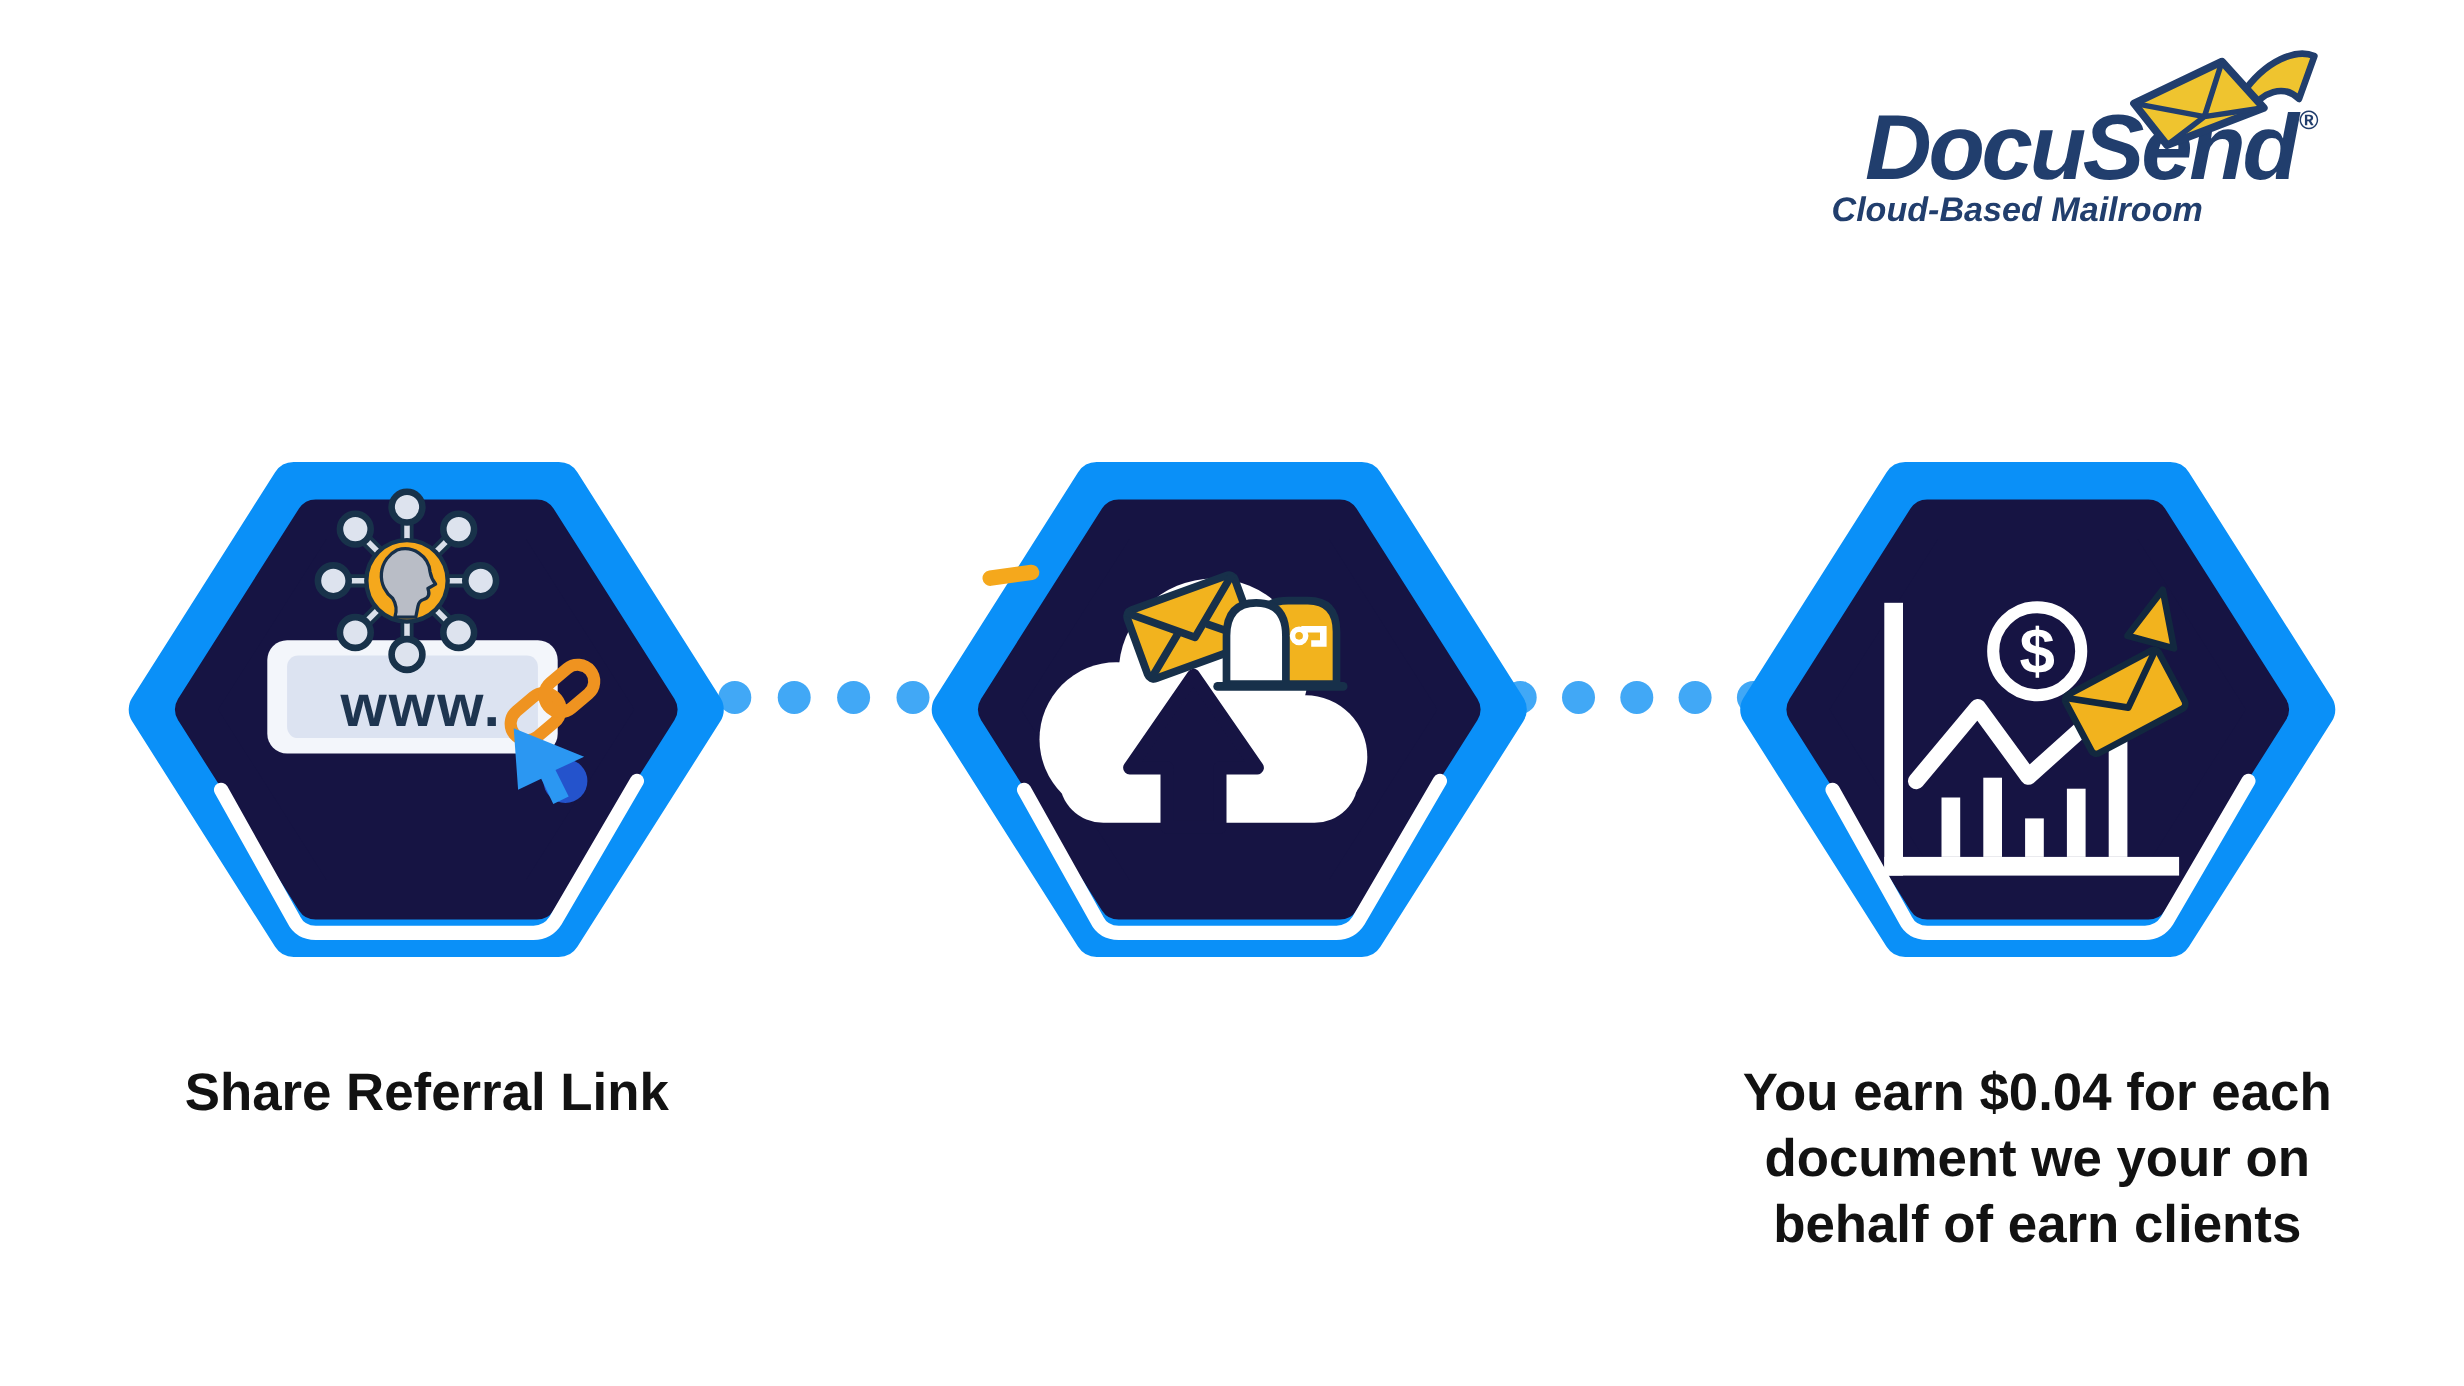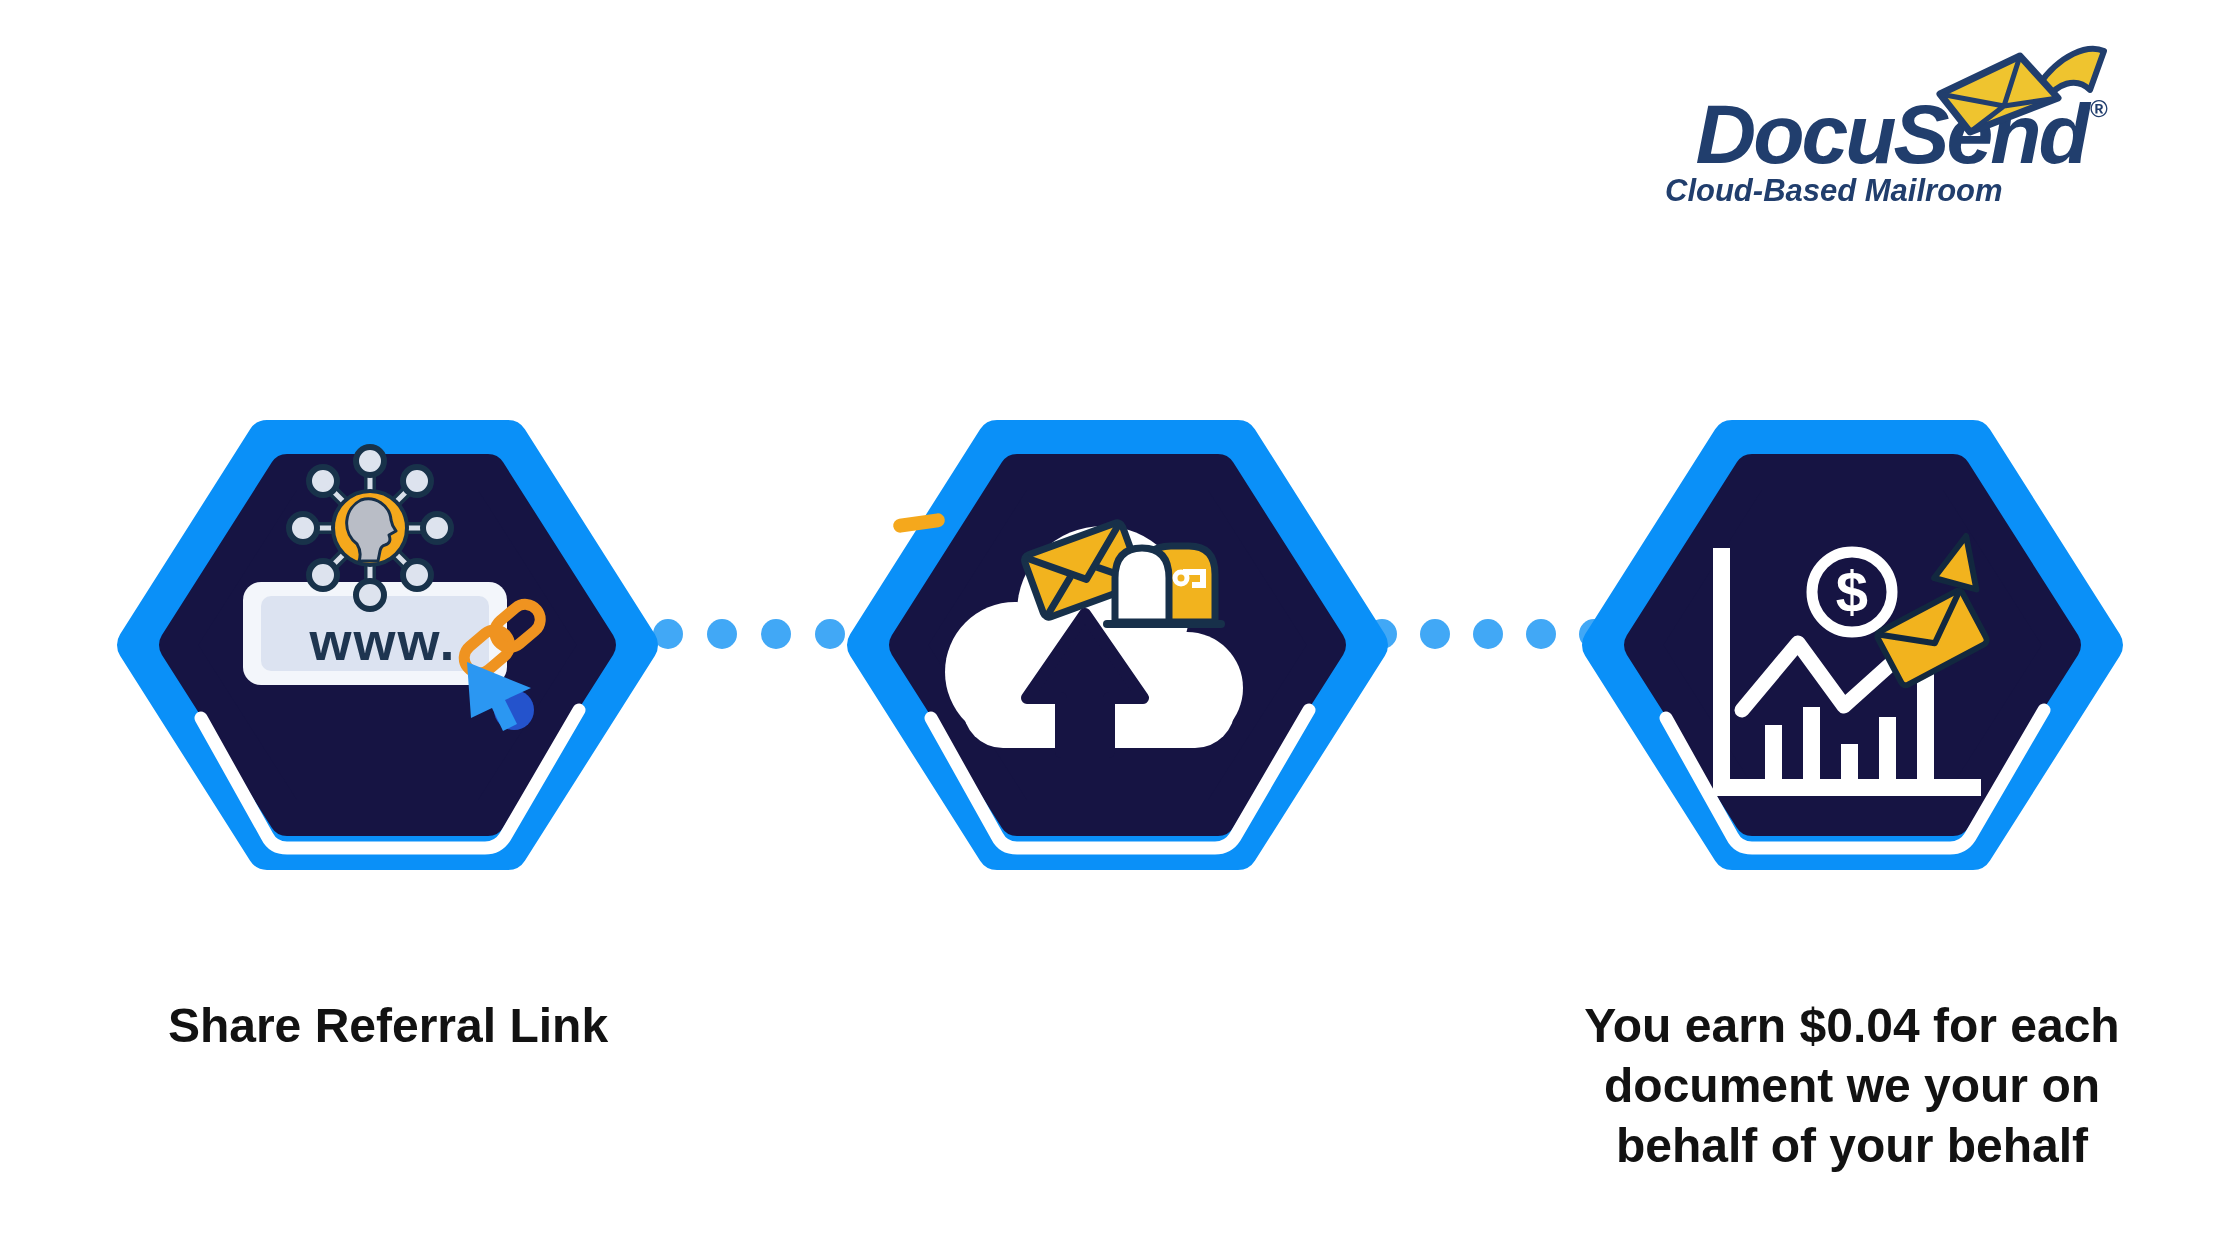--- a/index.html
+++ b/index.html
@@ -19,21 +19,21 @@
   .hex-outer{fill:#0a90f8;stroke:#0a90f8;stroke-width:40;stroke-linejoin:round;}
   .hex-inner{fill:#161443;stroke:#161443;stroke-width:36;stroke-linejoin:round;}
   .hex-swoosh{fill:none;stroke:#ffffff;stroke-width:13;stroke-linecap:round;stroke-linejoin:round;}
 
   
   .dot{position:absolute;top:619px;width:30px;height:30px;border-radius:50%;background:#41a8f6;z-index:1;}
   .dash{position:absolute;left:893px;top:516px;width:52px;height:14px;border-radius:8px;
         background:#f5a81c;transform:rotate(-8deg);z-index:3;}
 
   
-  .caption{position:absolute;top:996px;width:660px;text-align:center;font-weight:bold;
+  .caption{position:absolute;top:964px;width:660px;text-align:center;font-weight:bold;
            font-size:48px;line-height:60px;color:#121212;z-index:3;}
 </style>
 </head>
 <body>
 
 <div class="canvas">
 
   <header class="logo">
     <div class="brand"><span>DocuSend</span><span class="reg">®</span></div>
     <div class="tagline">Cloud-Based Mailroom</div>
@@ -171,16 +171,16 @@
       </g>
     </g>
   </svg>
 
   <div class="caption" style="left:58px">
     <div>Share Referral Link</div>
   </div>
   <div class="caption" style="left:1522px">
     <div>You earn $0.04 for each</div>
     <div>document we your on</div>
-    <div>behalf of your behalf</div>
+    <div>behalf of earn clients</div>
   </div>
 
 </div>
 
 </body></html>

